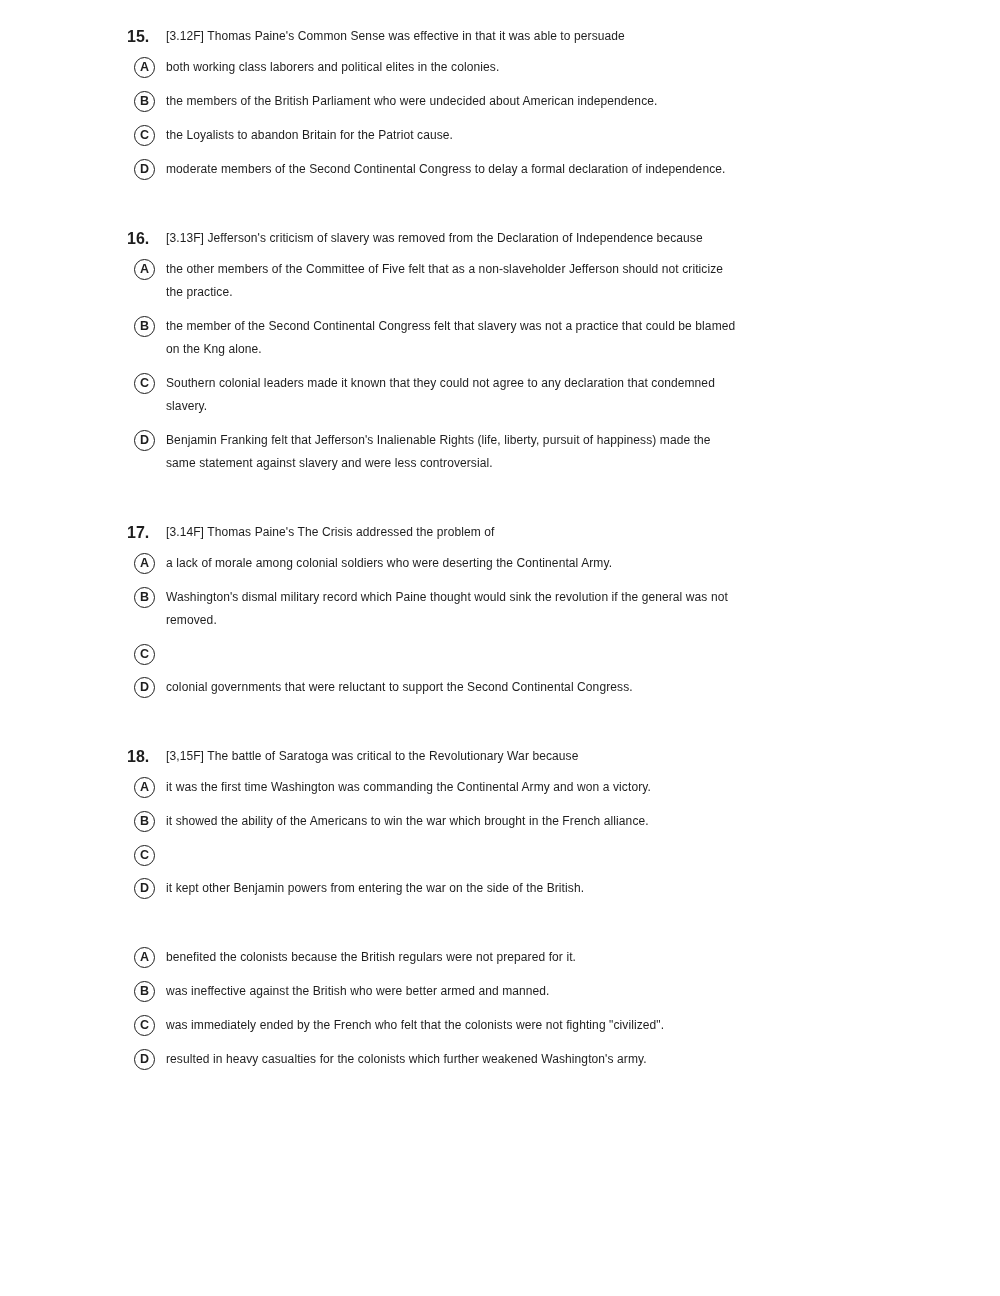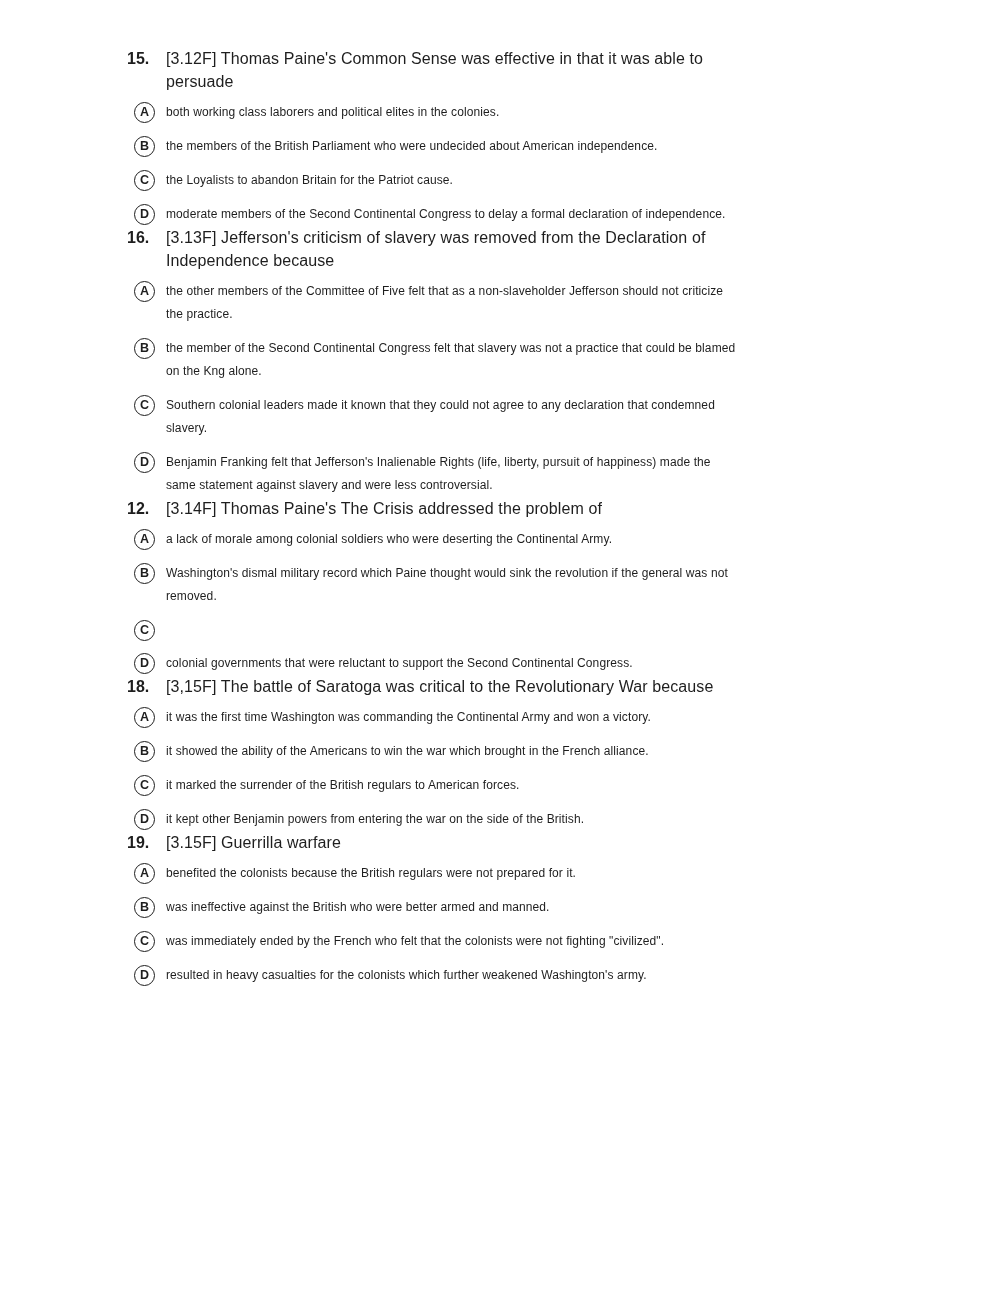--- a/index.html
+++ b/index.html
@@ -6,38 +6,38 @@
   html, body {
     width: 1000px;
     height: 1296px;
     background: #ffffff;
     font-family: "Liberation Sans", sans-serif;
     color: #1e1e1e;
   }
   .page {
     width: 824px;
     height: 1296px;
-    padding: 47px 88px 0 127px;
+    padding: 25px 88px 0 127px;
     overflow: hidden;
   }
-  .question { }
+  .question { margin-top: 46px; }
   .question:first-child { margin-top: 0; }
   .q-head {
     display: flex;
     align-items: flex-start;
   }
   .q-num {
     font-weight: 700;
     font-size: 16px;
     line-height: 23px;
     width: 39px;
     flex: 0 0 39px;
   }
   .q-prompt {
-    font-size: 16px;
+    font-size: 12px;
     line-height: 23px;
     max-width: 740px;
     letter-spacing: 0.1px;
   }
   .option {
     display: flex;
     align-items: flex-start;
     margin-top: 11px;
     padding-left: 7px;
   }
@@ -136,21 +136,21 @@
     <span class="bubble">
       <span>D</span>
     </span>
     <p class="opt-text">Benjamin Franking felt that Jefferson's Inalienable Rights (life, liberty, pursuit of happiness) made the same statement against slavery and were less controversial.</p>
   </div>
 </div>
   </section>
 
   <section class="question">
     <div class="q-head">
-      <span class="q-num">12.</span>
+      <span class="q-num">17.</span>
       <p class="q-prompt">[3.14F] Thomas Paine's The Crisis addressed the problem of</p>
     </div>
     <div class="options">
   <div class="option">
     <span class="bubble">
       <span>A</span>
     </span>
     <p class="opt-text">a lack of morale among colonial soldiers who were deserting the Continental Army.</p>
   </div>
 
@@ -193,37 +193,32 @@
     <span class="bubble">
       <span>B</span>
     </span>
     <p class="opt-text">it showed the ability of the Americans to win the war which brought in the French alliance.</p>
   </div>
 
   <div class="option">
     <span class="bubble">
       <span>C</span>
     </span>
-    <p class="opt-text">it marked the surrender of the British regulars to American forces.</p>
   </div>
 
   <div class="option">
     <span class="bubble">
       <span>D</span>
     </span>
     <p class="opt-text">it kept other Benjamin powers from entering the war on the side of the British.</p>
   </div>
 </div>
   </section>
 
   <section class="question">
-    <div class="q-head">
-      <span class="q-num">19.</span>
-      <p class="q-prompt">[3.15F] Guerrilla warfare</p>
-    </div>
     <div class="options">
   <div class="option">
     <span class="bubble">
       <span>A</span>
     </span>
     <p class="opt-text">benefited the colonists because the British regulars were not prepared for it.</p>
   </div>
 
   <div class="option">
     <span class="bubble">

